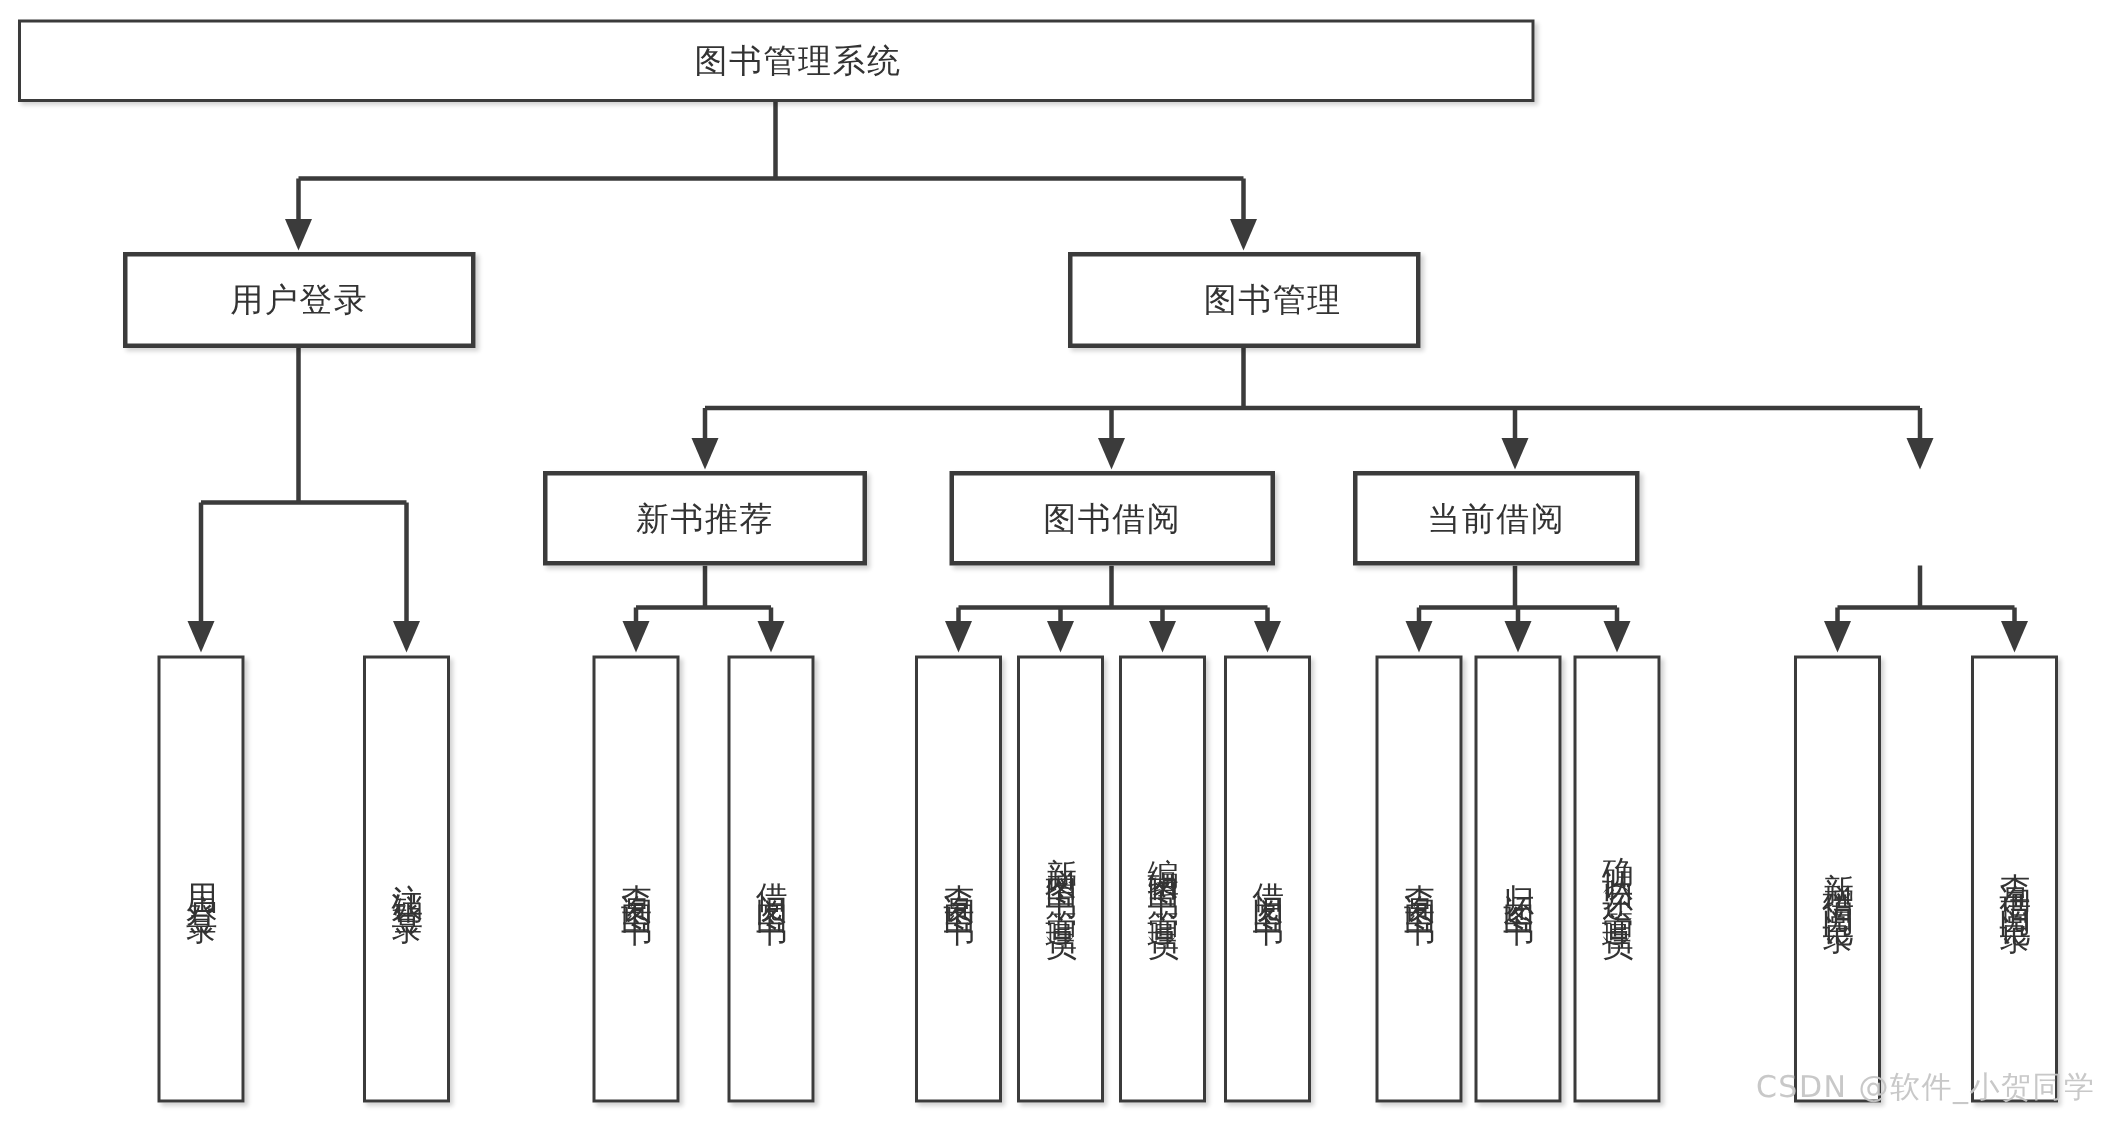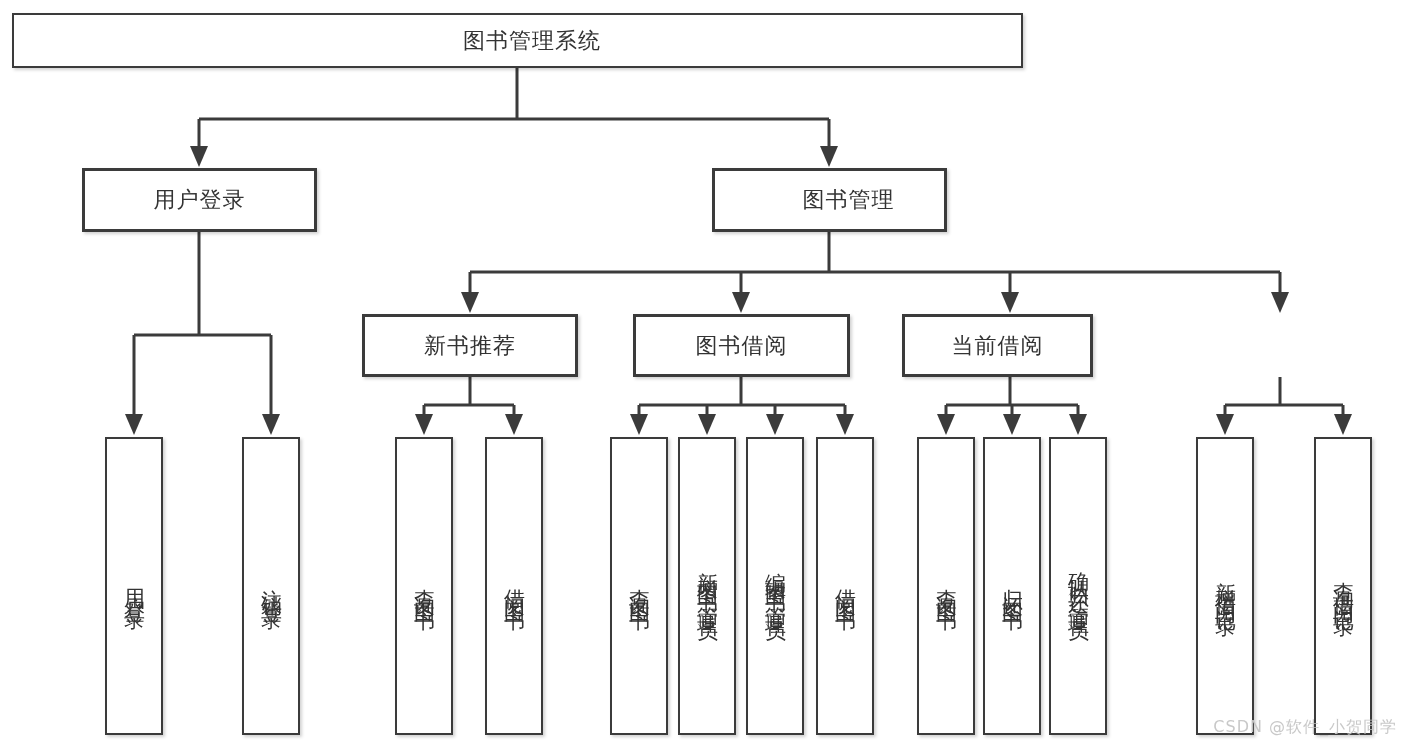--- a/index.html
+++ b/index.html
@@ -72,21 +72,21 @@
   .n-leaf-borrow-book-2 { left: 816px; }
   .n-leaf-query-book-3  { left: 917px; }
   .n-leaf-return-book   { left: 983px; }
   .n-leaf-confirm-return{ left: 1049px; }
   .n-leaf-add-record    { left: 1196px; }
   .n-leaf-query-record  { left: 1314px; }
   .watermark {
     position: absolute;
     right: 8px;
     bottom: 9px;
-    font-size: 16px;
+    font-size: 20px;
     color: rgba(197,197,197,0.95);
     letter-spacing: 1px;
     white-space: nowrap;
     z-index: 5;
   }
 </style>
 </head>
 <body>
 
 <div class="canvas">

